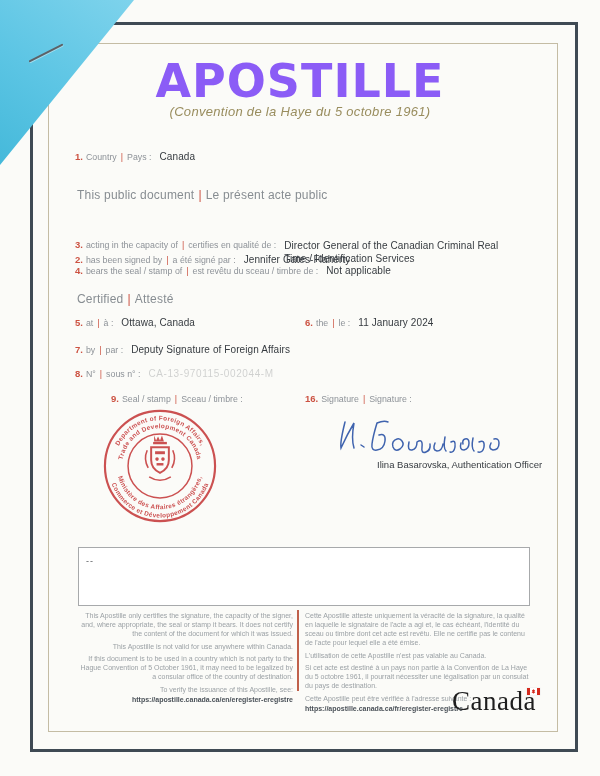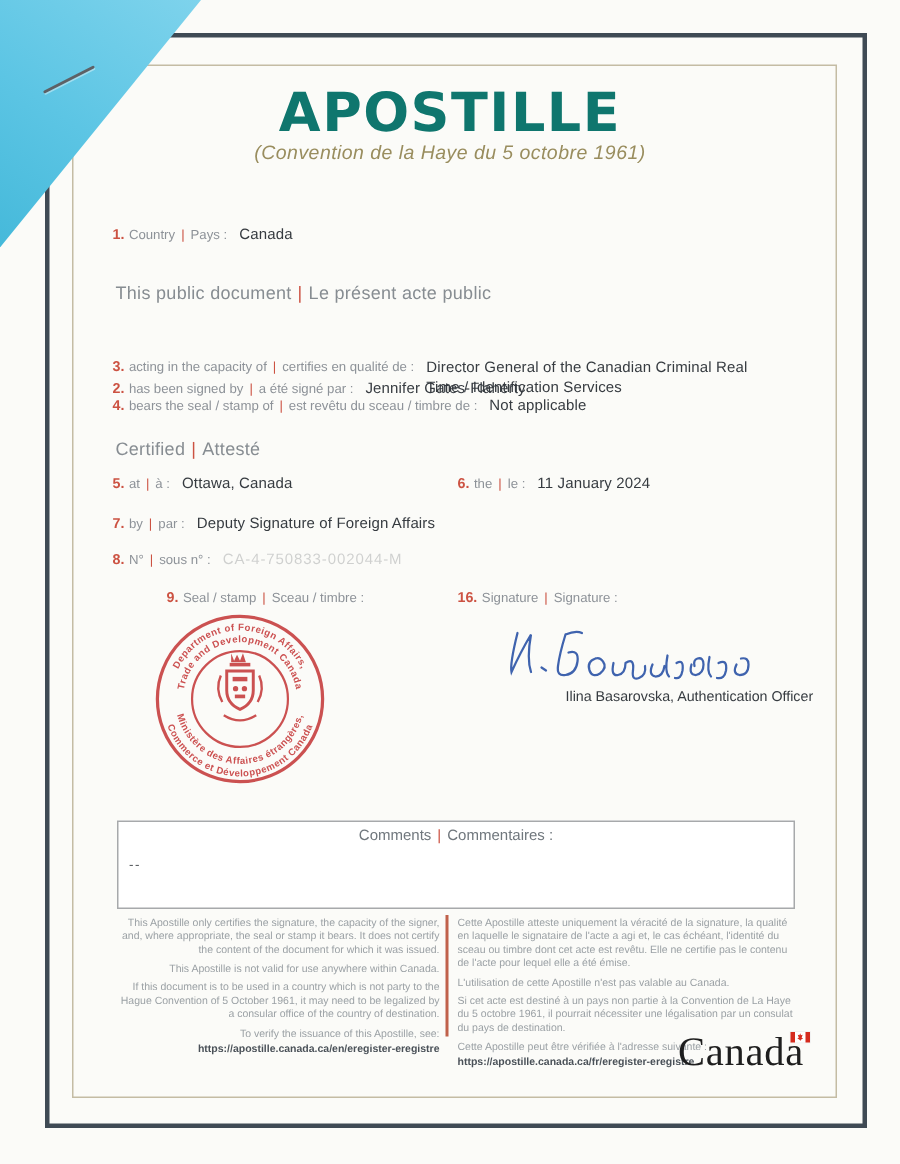--- a/index.html
+++ b/index.html
@@ -9,22 +9,22 @@
     font-family:"Liberation Sans", sans-serif;
     -webkit-font-smoothing:antialiased;
   }
   .abs{position:absolute;}
   
   .outer-border{left:30px;top:22px;width:542px;height:724px;border:3px solid #3f4a54;}
   .inner-border{left:48px;top:43px;width:508px;height:687px;border:1px solid #c2bAA2;border-color:#c4bca4;}
   
   .title-block{left:0;top:58px;width:600px;text-align:center;}
   .title{
-    font-family:"DejaVu Sans", sans-serif;font-weight:bold;font-size:36px;
-    letter-spacing:1px;color:#0f766e;line-height:1;
+    font-family:"DejaVu Sans", sans-serif;font-weight:bold;font-size:46px;
+    letter-spacing:1px;color:#8b5cf6;line-height:1;
   }
   .subtitle{
     margin-top:0;font-style:italic;font-size:13px;color:#998d5e;letter-spacing:.3px;
   }
   
   .row{font-size:8.8px;color:#8d9298;white-space:nowrap;}
   .num{font-weight:bold;color:#cc5242;font-size:9.5px;margin-right:3px;}
   .pipe{color:#cc5242;margin:0 4px;font-weight:400;}
   .val{color:#363b40;font-size:10px;margin-left:8px;letter-spacing:.1px;}
   .val.wrap{display:inline-block;vertical-align:top;width:234px;white-space:normal;line-height:13px;}
@@ -108,21 +108,21 @@
   </div>
   <div class="abs row" style="left:305px;top:317px;">
     <span class="num">6.</span><span>the</span><span class="pipe">|</span><span>le :</span><span class="val">11 January 2024</span>
   </div>
 
   <div class="abs row" style="left:75px;top:344px;">
     <span class="num">7.</span><span>by</span><span class="pipe">|</span><span>par :</span><span class="val">Deputy Signature of Foreign Affairs</span>
   </div>
 
   <div class="abs row" style="left:75px;top:368px;">
-    <span class="num">8.</span><span>N°</span><span class="pipe">|</span><span>sous n° :</span><span class="val faint">CA-4-750833-002044-M</span>
+    <span class="num">8.</span><span>N°</span><span class="pipe">|</span><span>sous n° :</span><span class="val faint">CA-13-970115-002044-M</span>
   </div>
 
   <div class="abs row" style="left:75px;top:393px;padding-left:36px;">
     <span class="num">9.</span><span>Seal / stamp</span><span class="pipe">|</span><span>Sceau / timbre :</span>
   </div>
   <div class="abs row" style="left:305px;top:393px;">
     <span class="num">16.</span><span>Signature</span><span class="pipe">|</span><span>Signature :</span>
   </div>
 
   <svg class="abs seal" viewBox="0 0 120 120">
@@ -162,23 +162,20 @@
              M112 25 q-2 11 1 14
              M118 30 q5 -3 4 5 q-1 6 -5 5
              M128 31 q-2 7 3 7 q5 -1 5 -7 q0 -5 -4 -4 q-3 1 -2 5
              M140 26 q-2 10 1 13
              M146 30 q6 -3 5 5 q-1 6 -6 5
              M158 31 q-3 6 2 7 q6 0 6 -7 q0 -5 -5 -4" fill="none" stroke="#3f63ae" stroke-width="1.5" stroke-linecap="round"></path>
   </svg>
   <div class="abs signer">Ilina Basarovska, Authentication Officer</div>
 
   <div class="abs comments-box">
-    <div class="comments-head">
-      <span>Comments</span><span class="pipe">|</span><span>Commentaires :</span>
-    </div>
     <div class="comments-value">--</div>
   </div>
 
   <div class="abs legal legal-left">
     <p>This Apostille only certifies the signature, the capacity of the signer, and, where appropriate, the seal or stamp it bears. It does not certify the content of the document for which it was issued.</p>
     <p>This Apostille is not valid for use anywhere within Canada.</p>
     <p>If this document is to be used in a country which is not party to the Hague Convention of 5 October 1961, it may need to be legalized by a consular office of the country of destination.</p>
     <p style="margin-bottom:1px;">To verify the issuance of this Apostille, see:</p>
     <p class="url">https://apostille.canada.ca/en/eregister-eregistre</p>
   </div>

